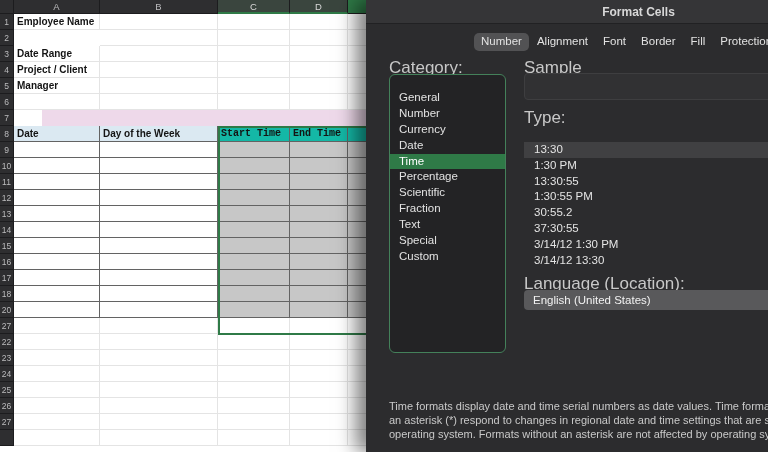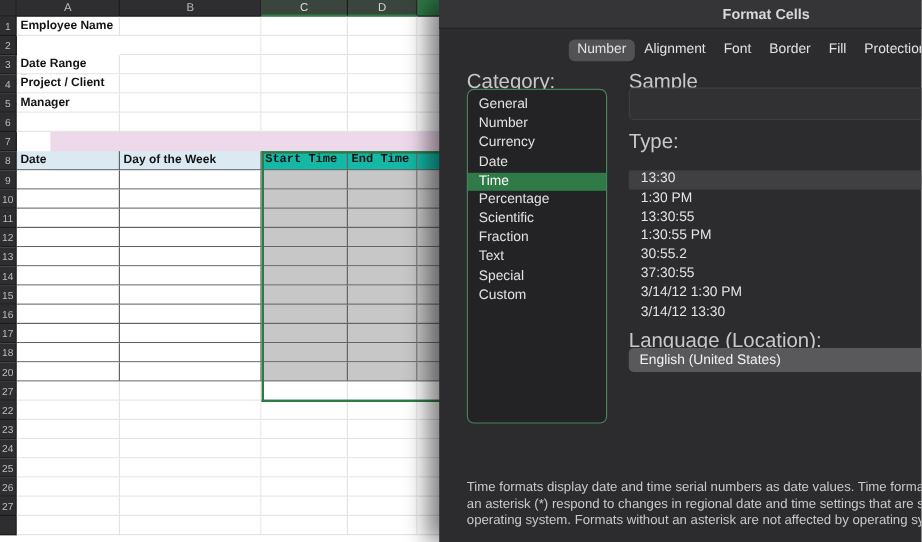--- a/index.html
+++ b/index.html
@@ -26,21 +26,21 @@
   #sel-outline { position:absolute; left:218px; top:126px; width:302px; height:209px; border:2px solid var(--accent-green,#2f7a47); border-right:none; pointer-events:none; }
 
   
   #dialog { position:absolute; left:366px; top:0; width:545px; height:452px; background:#2c2c2e; box-shadow:-10px 0 18px rgba(0,0,0,0.5); color:#d0d0d0; }
   .dlg-title { height:24px; background:#353537; border-bottom:1px solid #212123; display:flex; align-items:center; justify-content:center; font-size:12px; font-weight:bold; color:#d8d8d8; }
   .dlg-tabs { display:flex; gap:1px; padding-left:108px; margin-top:9px; height:18px; }
   .tab { font-size:11.5px; color:#e2e2e2; padding:2px 7px; border-radius:5px; white-space:nowrap; }
   .tab-sel { background:#525254; }
   .lbl { font-size:17px; color:#c8c8c8; position:absolute; white-space:nowrap; }
   #cat-label { left:23px; top:58px; }
-  #cat-list { position:absolute; left:23px; top:74px; width:117px; height:279px; background:#232325; border:1.5px solid #44815a; border-radius:6px; padding-top:5px; overflow:hidden; }
+  #cat-list { position:absolute; left:23px; top:74px; width:117px; height:279px; background:#232325; border:1.5px solid #44815a; border-radius:6px; padding-top:15px; overflow:hidden; }
   .cat-item { height:15.9px; line-height:15.9px; font-size:11.5px; color:#e2e2e2; padding-left:9px; white-space:nowrap; }
   .cat-sel { background:var(--accent-green,#2f7a47); color:#fff; }
   #sample-label { left:158px; top:58px; }
   #sample-box { position:absolute; left:158px; top:73px; width:372px; height:27px; background:#313133; border:1px solid #3e3e40; border-radius:4px; }
   #type-label { left:158px; top:108px; }
   #type-list { position:absolute; left:158px; top:142px; width:387px; }
   .type-item { height:15.8px; line-height:15.8px; font-size:11.5px; color:#e4e4e4; padding-left:10px; white-space:nowrap; }
   .type-sel { background:#404042; }
   #lang-label { left:158px; top:274px; }
   #lang-dd { position:absolute; left:158px; top:290px; width:387px; height:20px; background:#59595b; border-radius:4px; display:flex; align-items:center; padding-left:9px; font-size:11.5px; color:#f2f2f2; }

